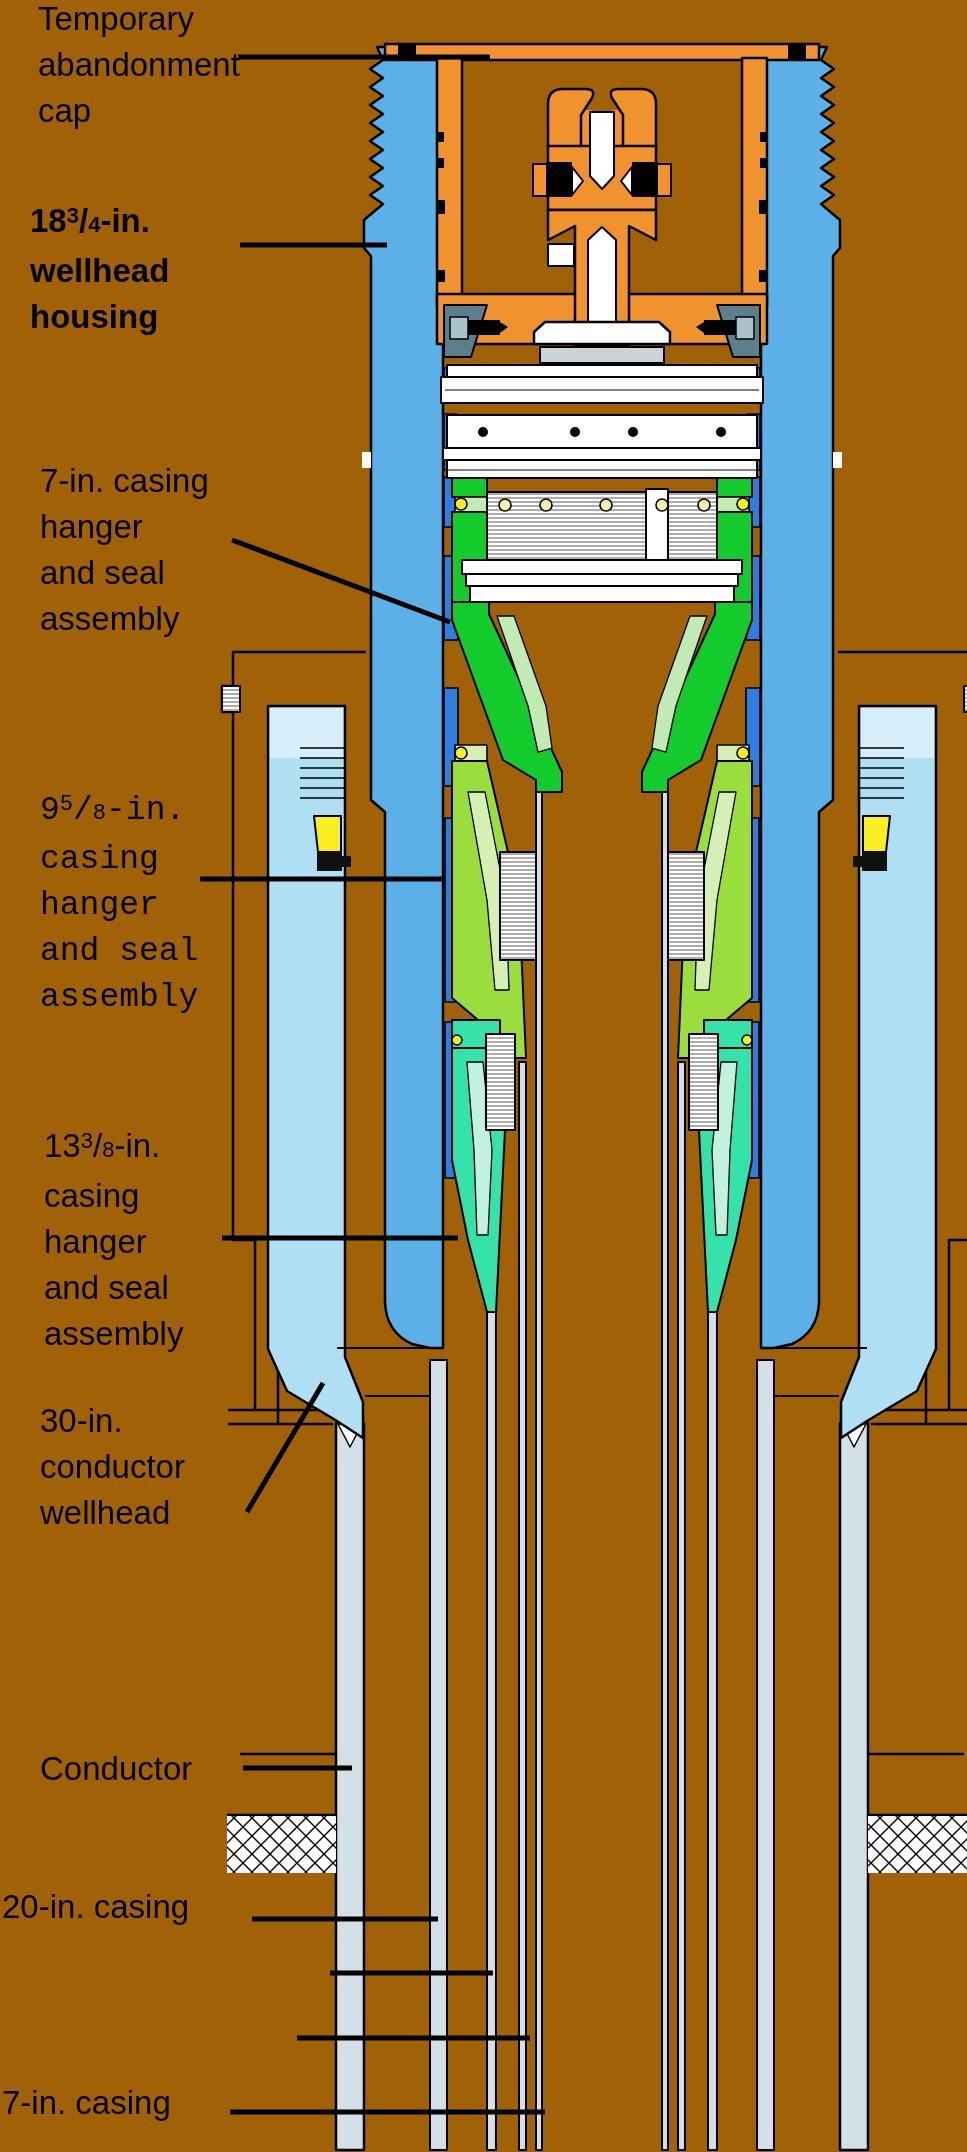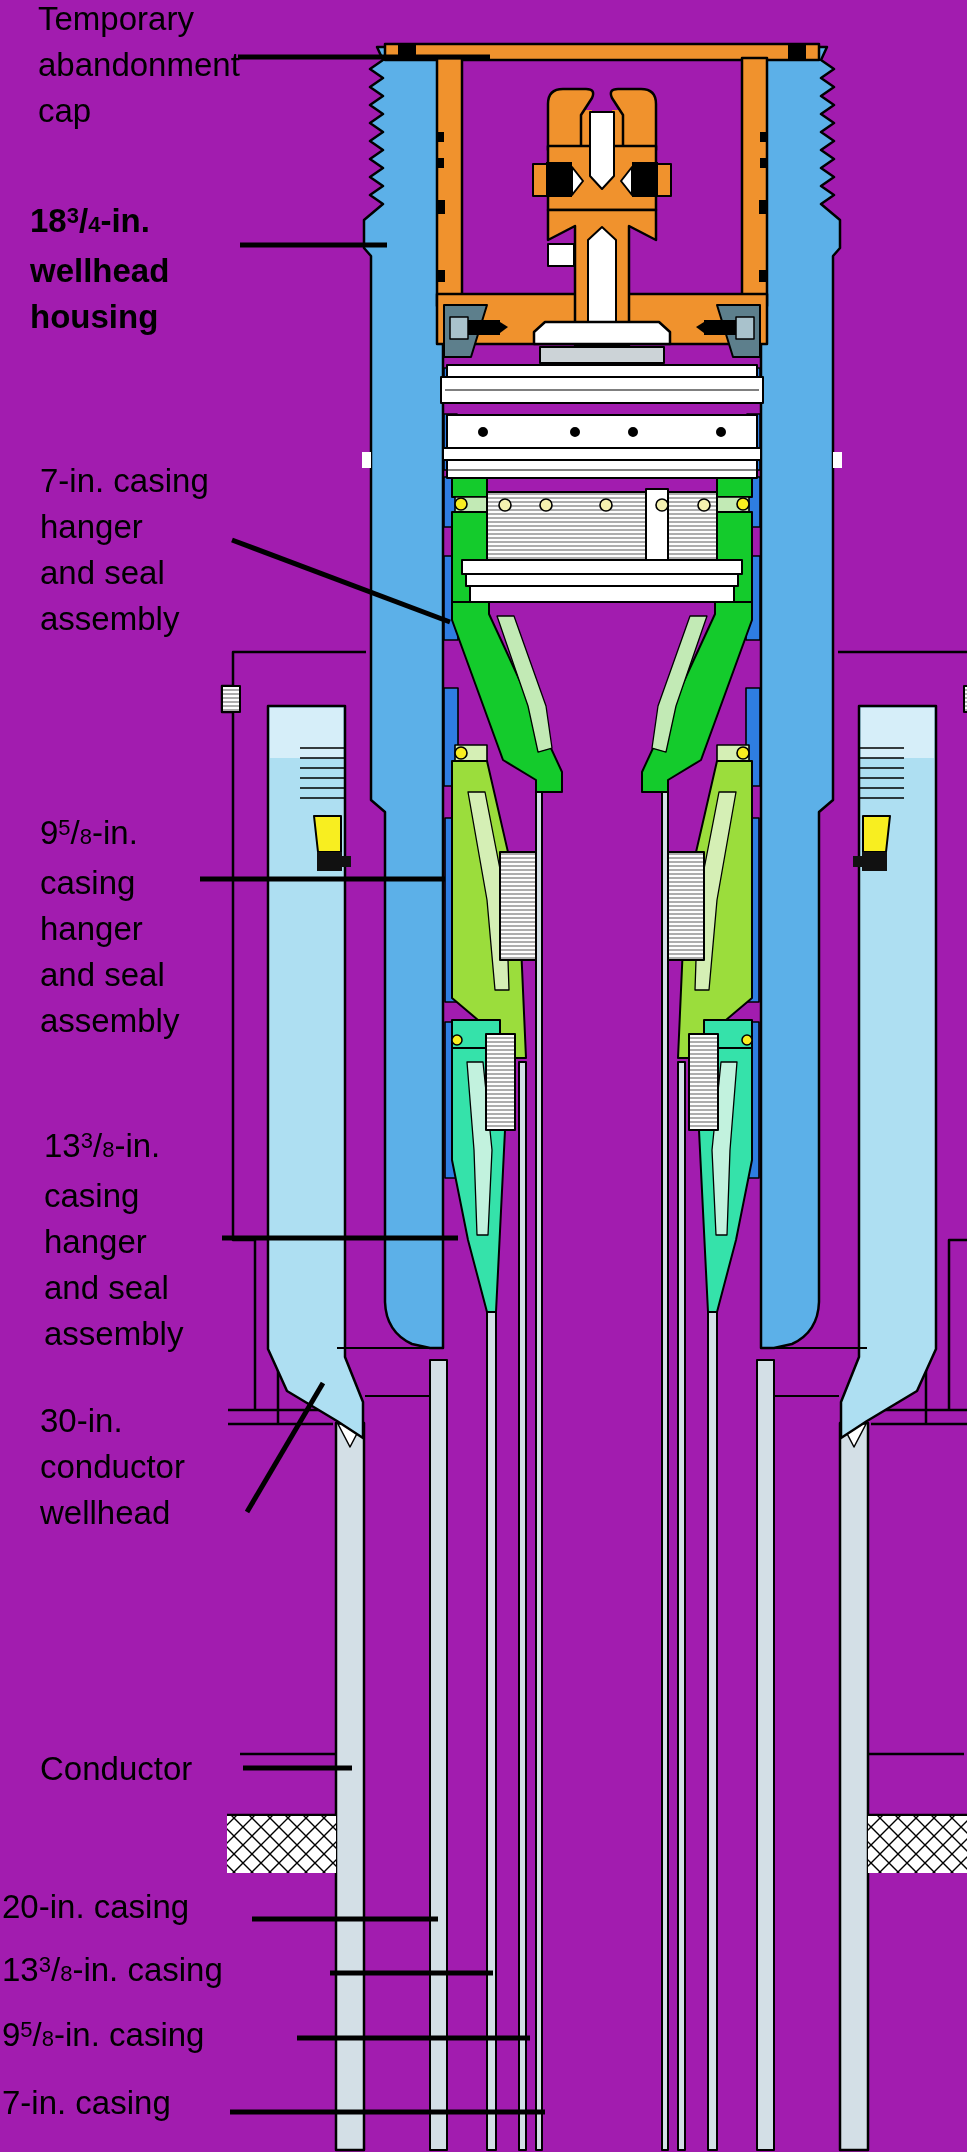--- a/index.html
+++ b/index.html
@@ -1,16 +1,16 @@
 <!DOCTYPE html>
 <html><head>
 <meta charset="utf-8">
 <style>
   html,body{margin:0;padding:0;background:#fff;}
-  .stage{position:relative;width:967px;height:2152px;background:#a21caf;overflow:hidden;
+  .stage{position:relative;width:967px;height:2152px;background:#a16207;overflow:hidden;
          font-family:"Liberation Sans", sans-serif;}
   svg{position:absolute;left:0;top:0;}
   .lbl{position:absolute;color:#000;font-size:33px;line-height:46px;white-space:nowrap;}
   .lbl sup{font-size:22px;vertical-align:9px;line-height:0;}
   .lbl .dn{font-size:22px;}
 </style>
 </head>
 <body>
 
 <div class="stage">
@@ -188,22 +188,20 @@
     <line x1="252" y1="1919" x2="438" y2="1919"></line>
     <line x1="330" y1="1973" x2="493" y2="1973"></line>
     <line x1="297" y1="2038" x2="530" y2="2038"></line>
     <line x1="230" y1="2112" x2="545" y2="2112"></line>
   </g>
 </svg>
 
 <div class="lbl" style="left:38px;top:-4px;">Temporary<br>abandonment<br>cap</div>
 <div class="lbl" style="left:30px;top:198px;font-weight:bold;">18<sup>3</sup>/<span class="dn">4</span>-in.<br>wellhead<br>housing</div>
 <div class="lbl" style="left:40px;top:458px;">7-in. casing<br>hanger<br>and seal<br>assembly</div>
-<div class="lbl" style="left:40px;top:810px;">9<sup>5</sup>/<span class="dn">8</span>-in.<br>casing<br>hanger<br>and seal<br>assembly</div>
+<div class="lbl" style="left:40px;top:788px;font-family:Liberation Mono, monospace;">9<sup>5</sup>/<span class="dn">8</span>-in.<br>casing<br>hanger<br>and seal<br>assembly</div>
 <div class="lbl" style="left:44px;top:1123px;">13<sup>3</sup>/<span class="dn">8</span>-in.<br>casing<br>hanger<br>and seal<br>assembly</div>
 <div class="lbl" style="left:40px;top:1398px;">30-in.<br>conductor<br>wellhead</div>
 <div class="lbl" style="left:40px;top:1746px;">Conductor</div>
 <div class="lbl" style="left:2px;top:1856px;margin-top:28px;">20-in. casing</div>
-<div class="lbl" style="left:2px;top:1947px;">13<sup>3</sup>/<span class="dn">8</span>-in. casing</div>
-<div class="lbl" style="left:2px;top:2012px;">9<sup>5</sup>/<span class="dn">8</span>-in. casing</div>
 <div class="lbl" style="left:2px;top:2080px;">7-in. casing</div>
 
 </div>
 
 </body></html>

